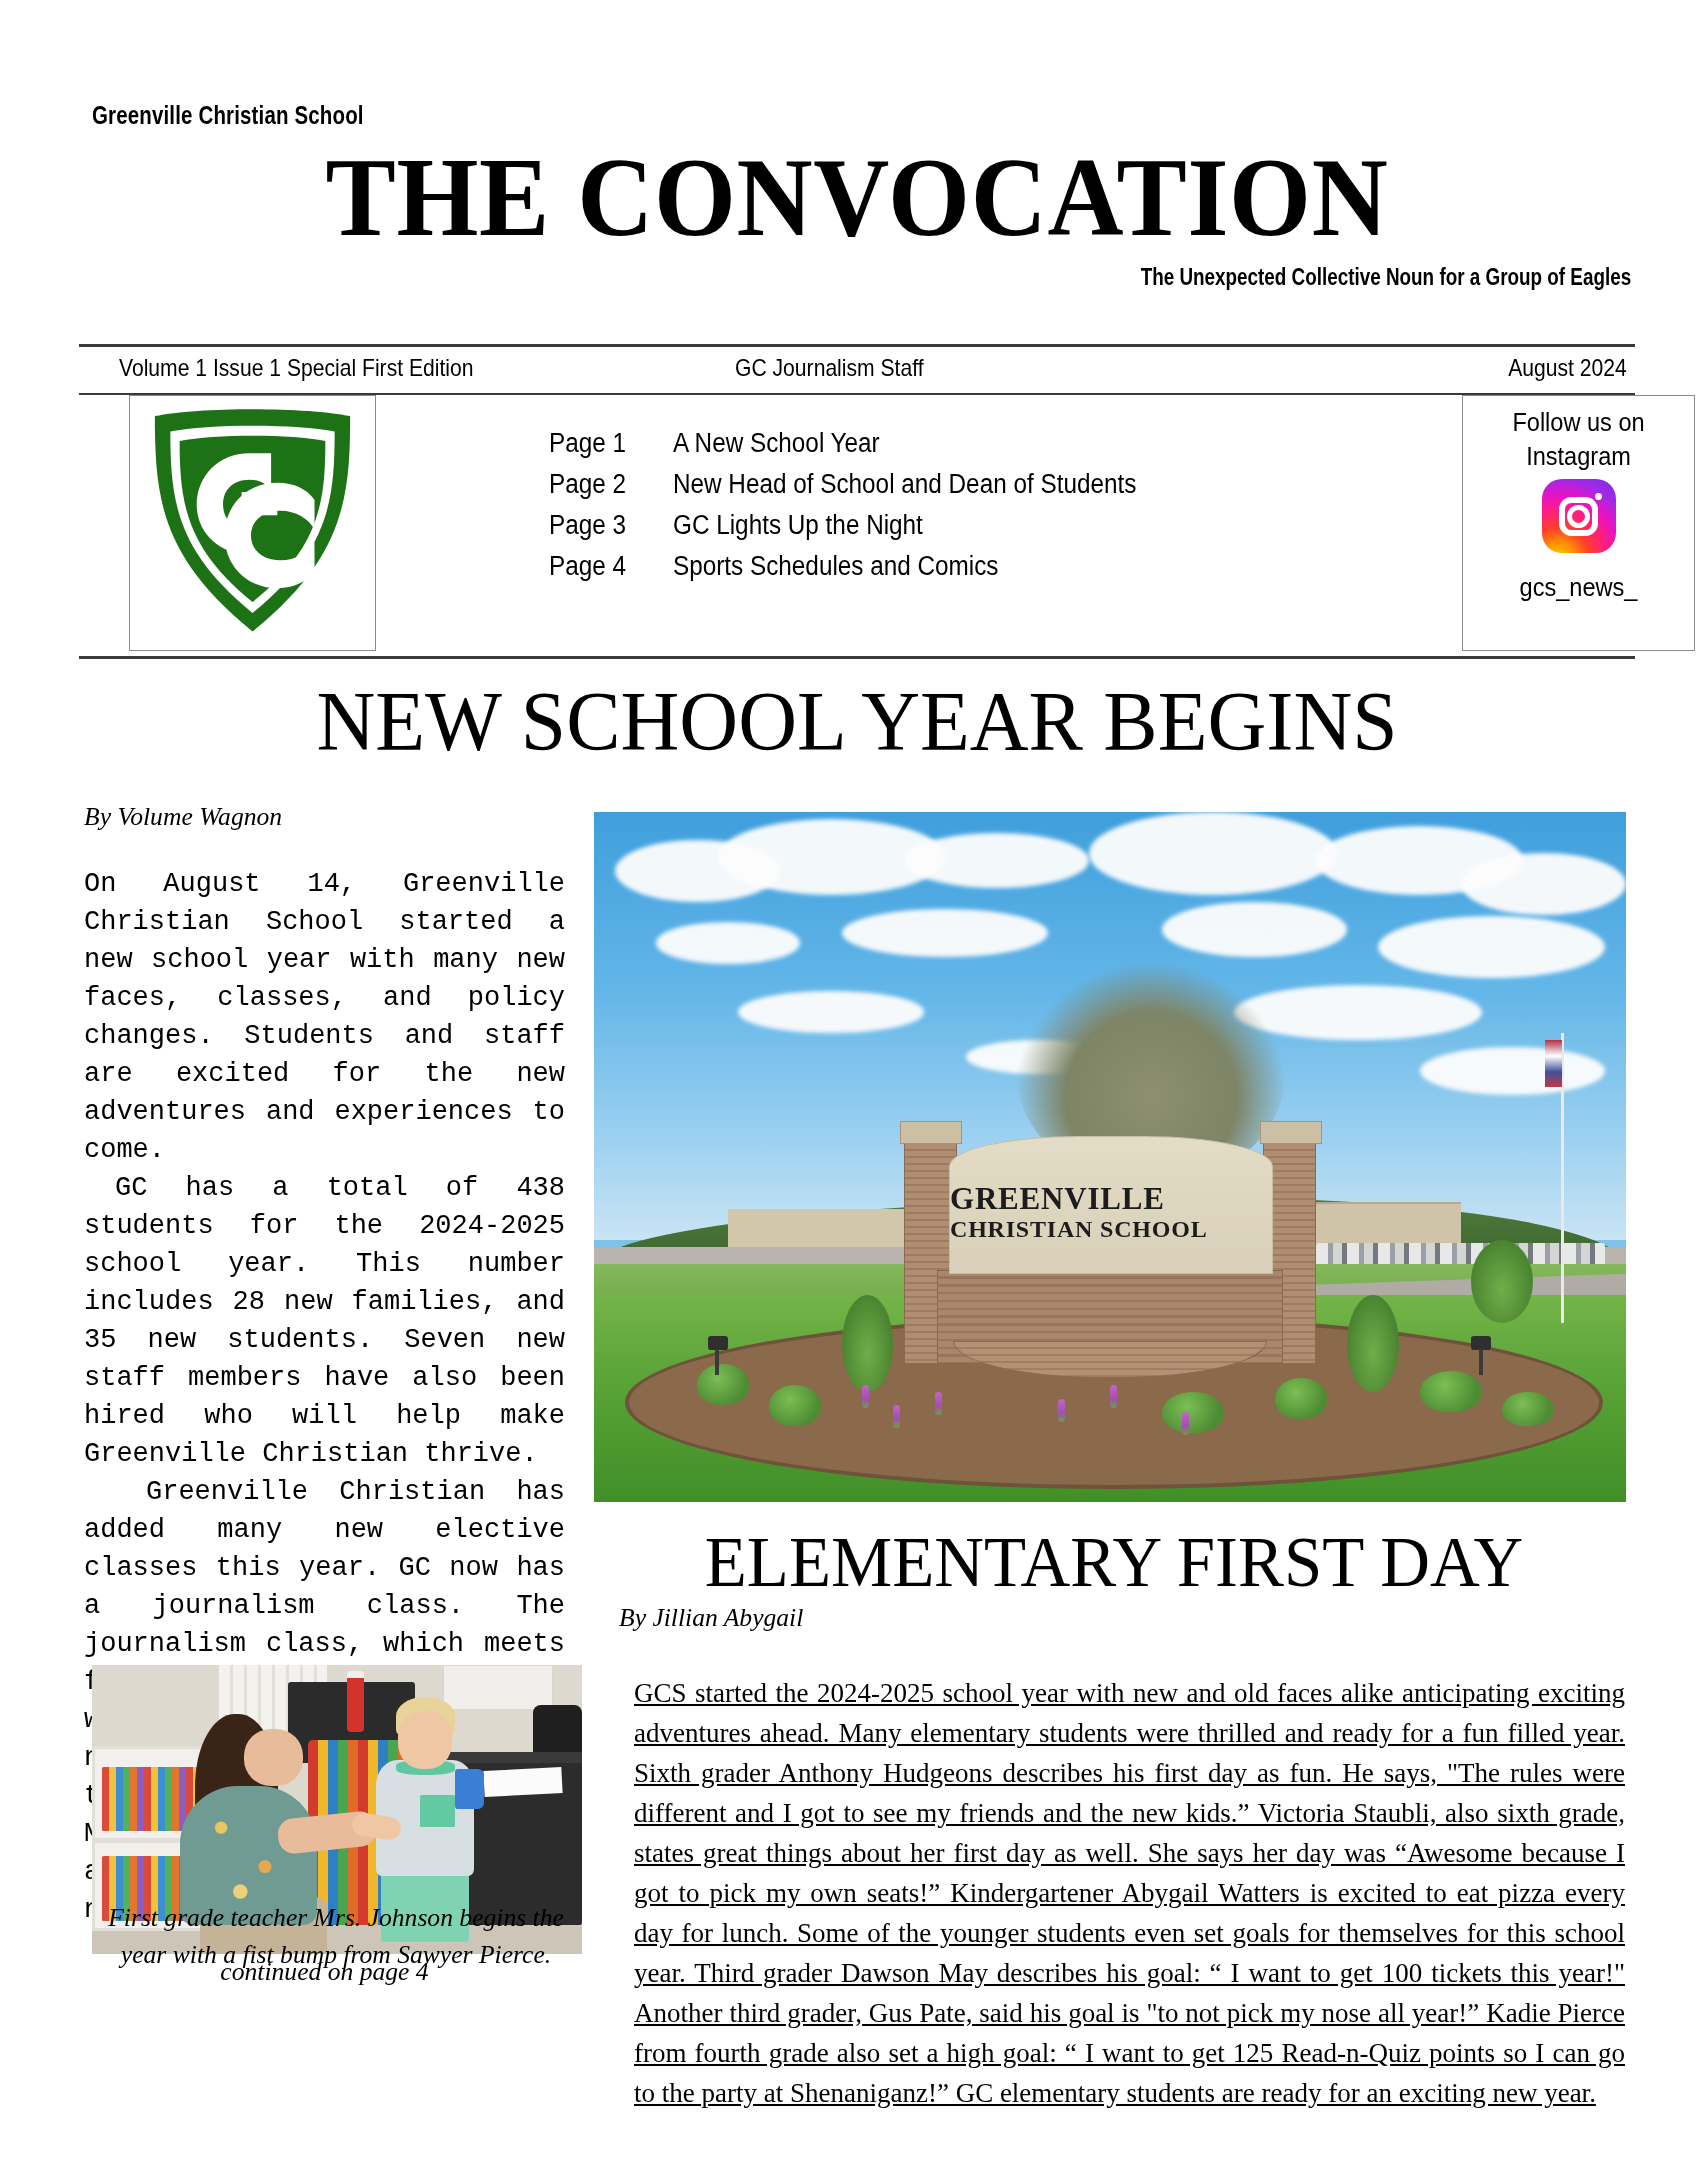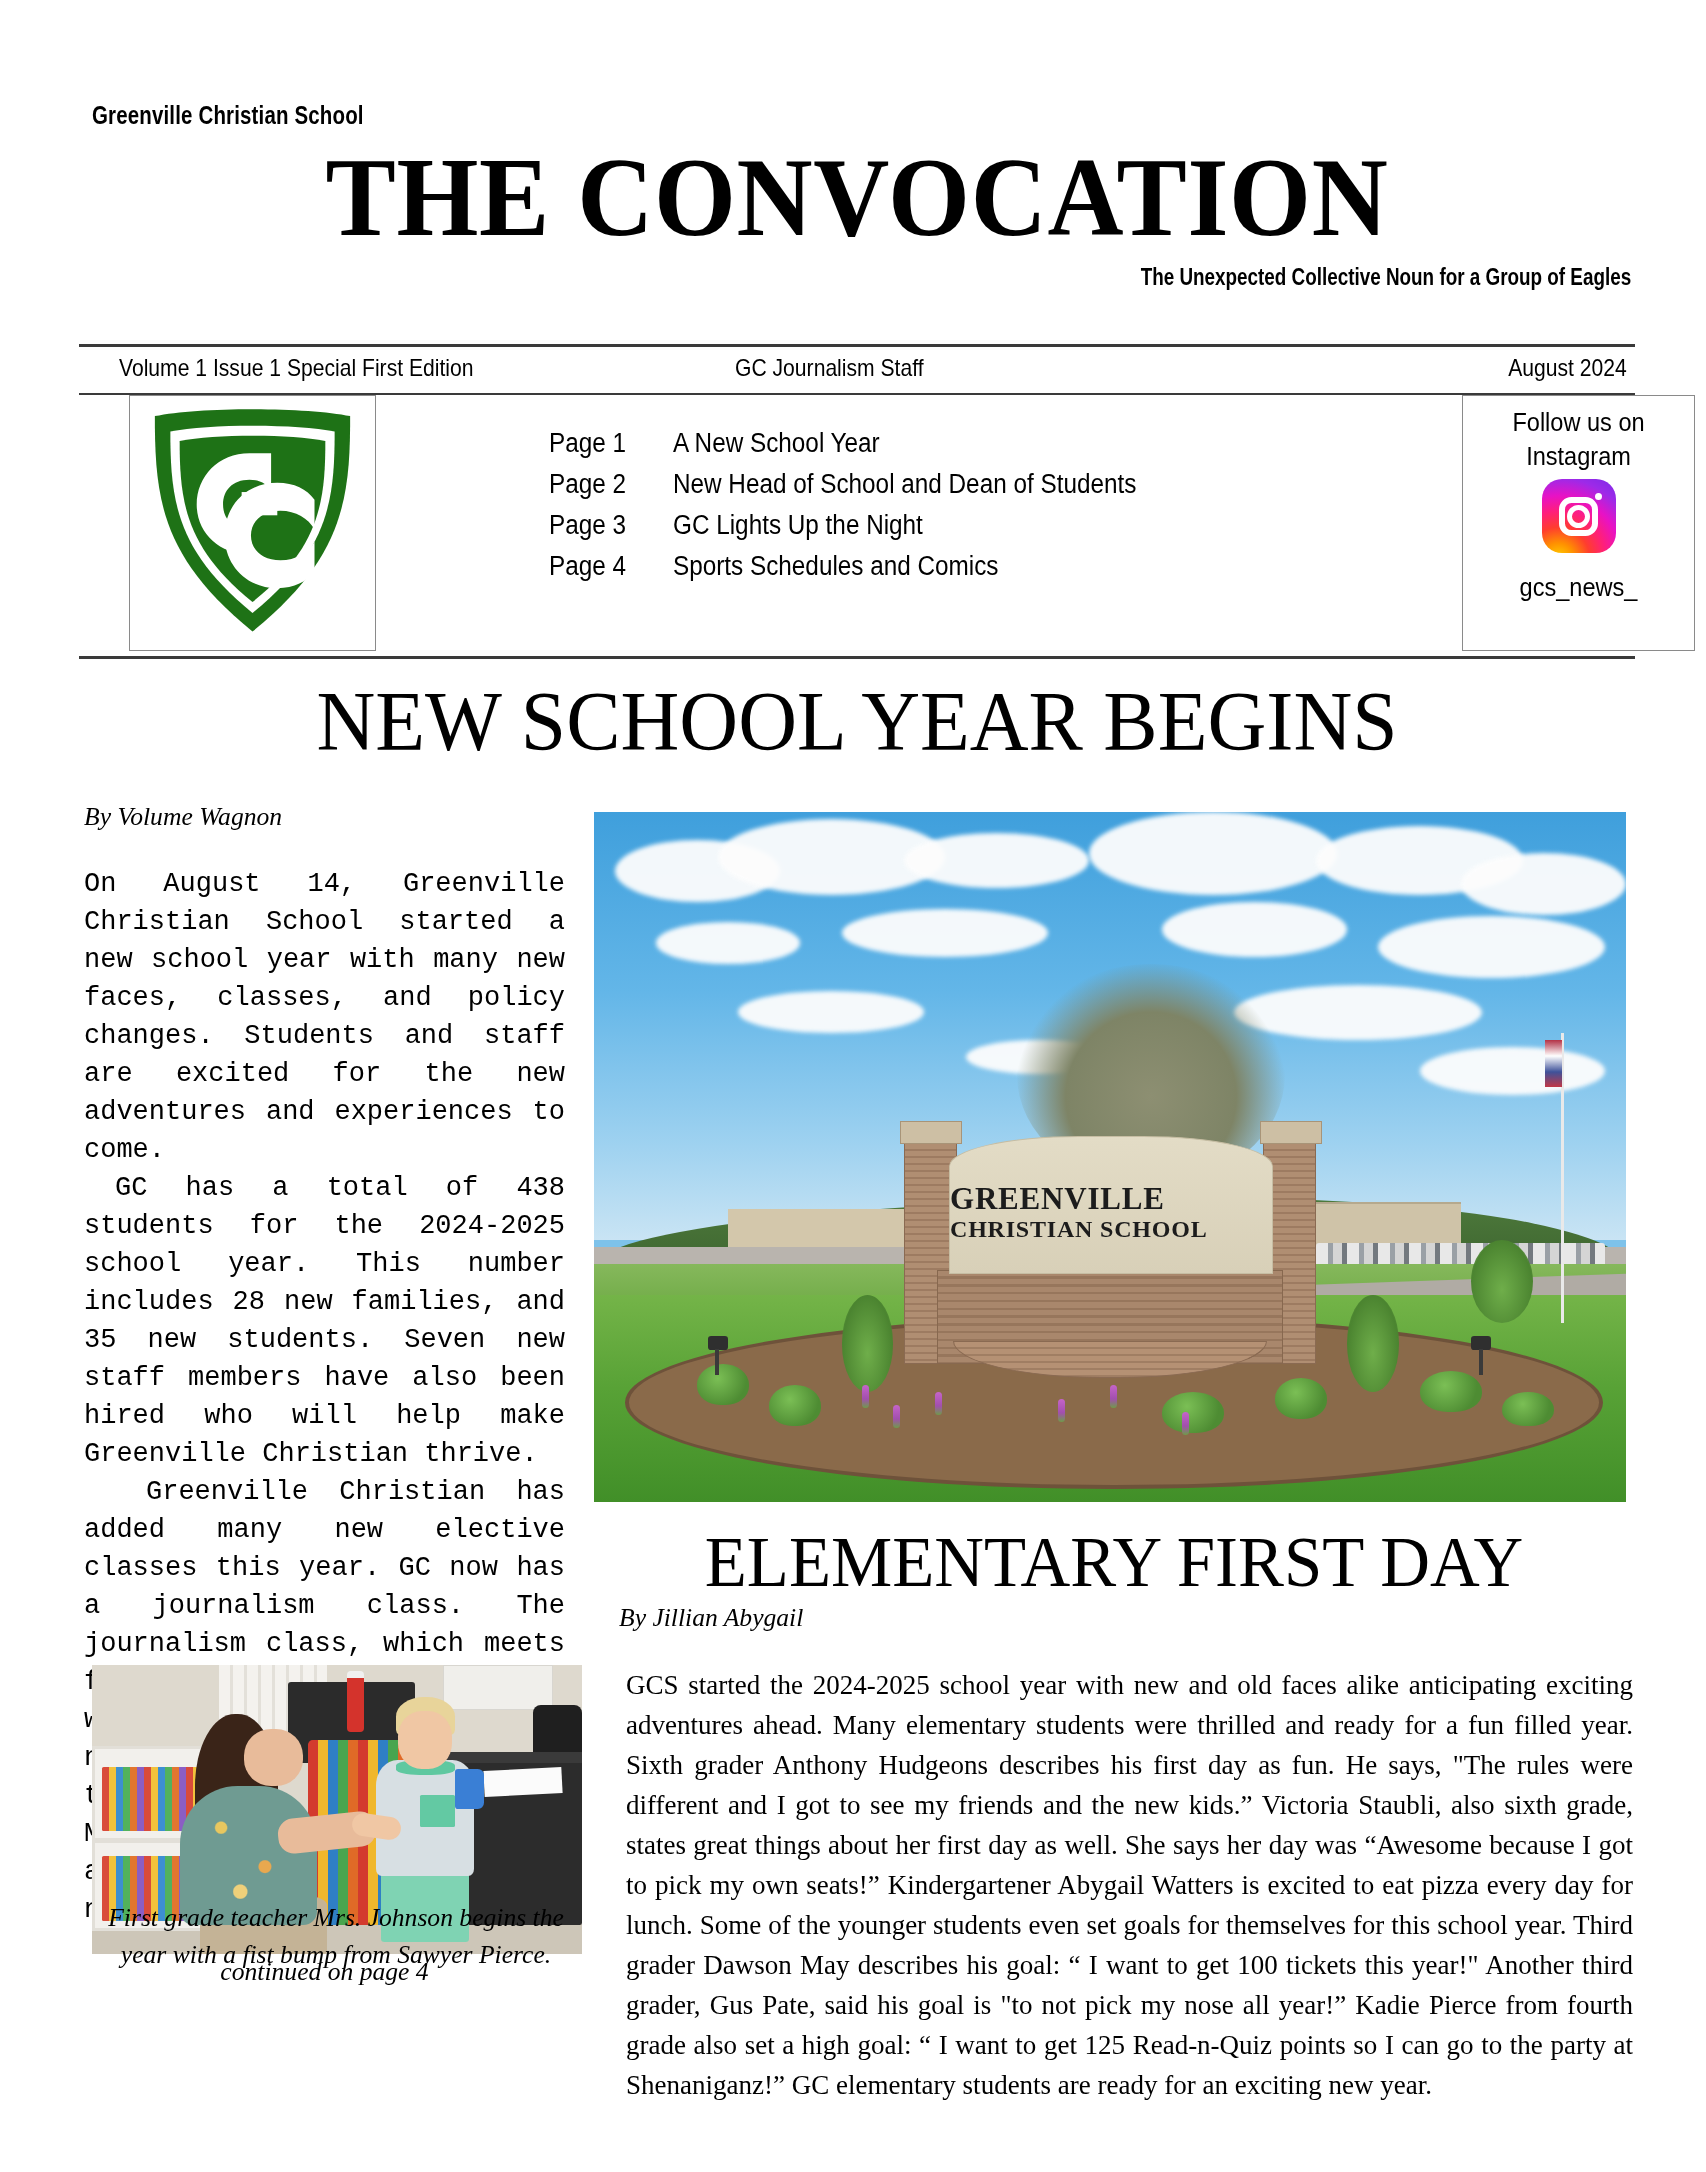--- a/index.html
+++ b/index.html
@@ -398,21 +398,21 @@
   
   .col-right {
     position: absolute;
     left: 618px;
     top: 1657px;
     width: 1023px;
     font-size: 27px;
     line-height: 40px;
     text-align: justify;
   }
-  .col-right p { margin: 8px; }
+  .col-right p { margin: 16px; text-decoration: underline; }
 
   
   .photo-class {
     position: absolute;
     left: 92px;
     top: 1665px;
     width: 490px;
     height: 289px;
     overflow: hidden;
     background: #cfcabf;

